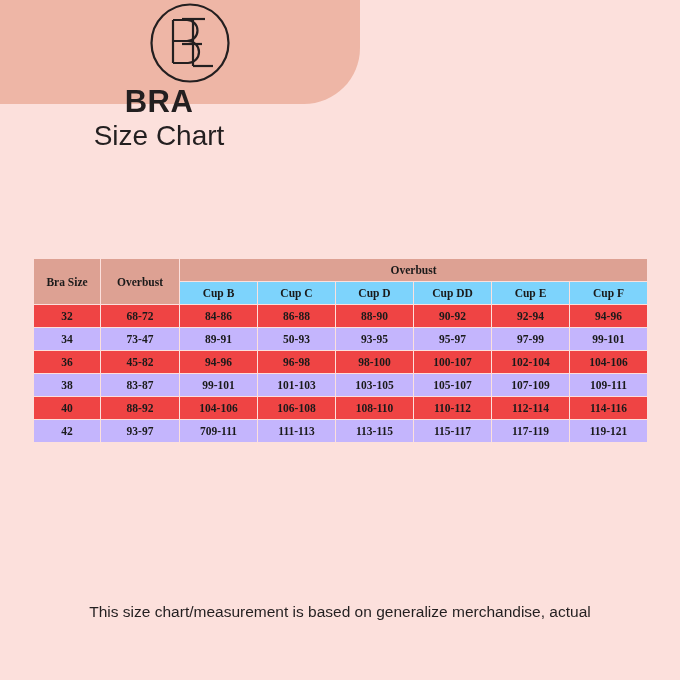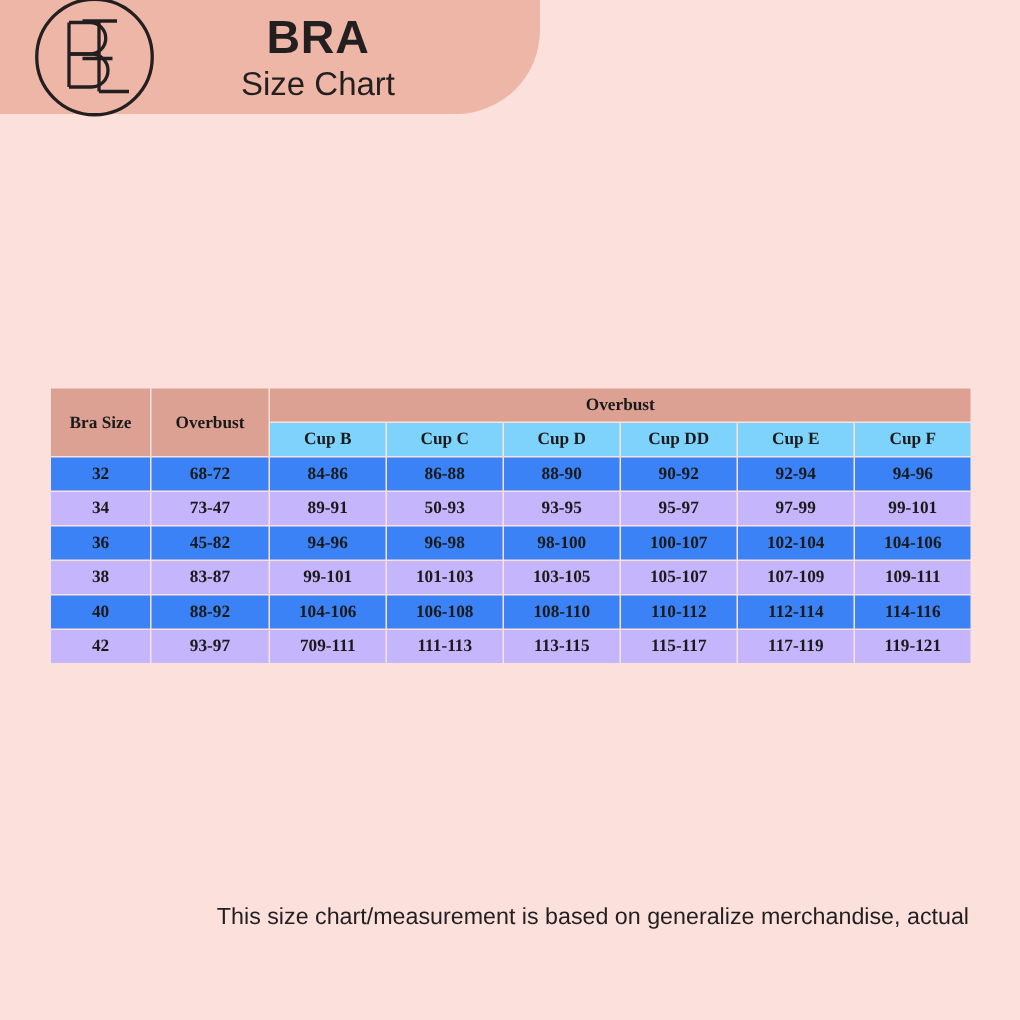--- a/index.html
+++ b/index.html
@@ -14,25 +14,26 @@
     position: relative;
     overflow: hidden;
   }
 
   
   .banner {
     position: absolute;
     left: 0;
     top: 0;
     width: 360px;
-    height: 76px;
+    height: 104px;
     background: #eeb6a6;
     border-bottom-right-radius: 56px;
     display: flex;
     align-items: center;
+    flex-direction: column;
   }
   .logo-wrap {
     width: 86px;
     height: 86px;
     margin-left: 20px;
     flex: 0 0 auto;
     display: flex;
     align-items: center;
     justify-content: center;
   }
@@ -46,21 +47,21 @@
   }
   .title-main {
     font-size: 31px;
     font-weight: bold;
     color: #231f20;
     letter-spacing: 0.5px;
     display: block;
     margin-bottom: 5px;
   }
   .title-sub {
-    font-size: 22px;
+    font-size: 28px;
     font-weight: normal;
     color: #231f20;
     display: block;
   }
 
   
   .table-wrap {
     position: absolute;
     left: 33px;
     top: 258px;
@@ -82,34 +83,34 @@
     height: 22px;
     vertical-align: middle;
     font-family: Liberation Serif, serif;
   }
   th.hdr-dark {
     background: #dda193;
   }
   th.hdr-light {
     background: #7dd3fc;
   }
-  td.row-a { background: #3b82f6; }
+  td.row-a { background: #ef4444; }
   td.row-b { background: #c4b5fd; }
 
   .col-size   { width: 66px; }
   .col-under  { width: 78px; }
   .col-cup    { width: 77px; }
 
   
   .footer {
     position: absolute;
     left: 0;
     right: 0;
     top: 600px;
-    text-align: right;
+    text-align: center;
     font-size: 15.5px;
     color: #231f20;
     line-height: 1.5;
     padding: 0 34px;
     box-sizing: border-box;
   }
   .footer span { display: block; }
 </style>
 </head>
 <body>

